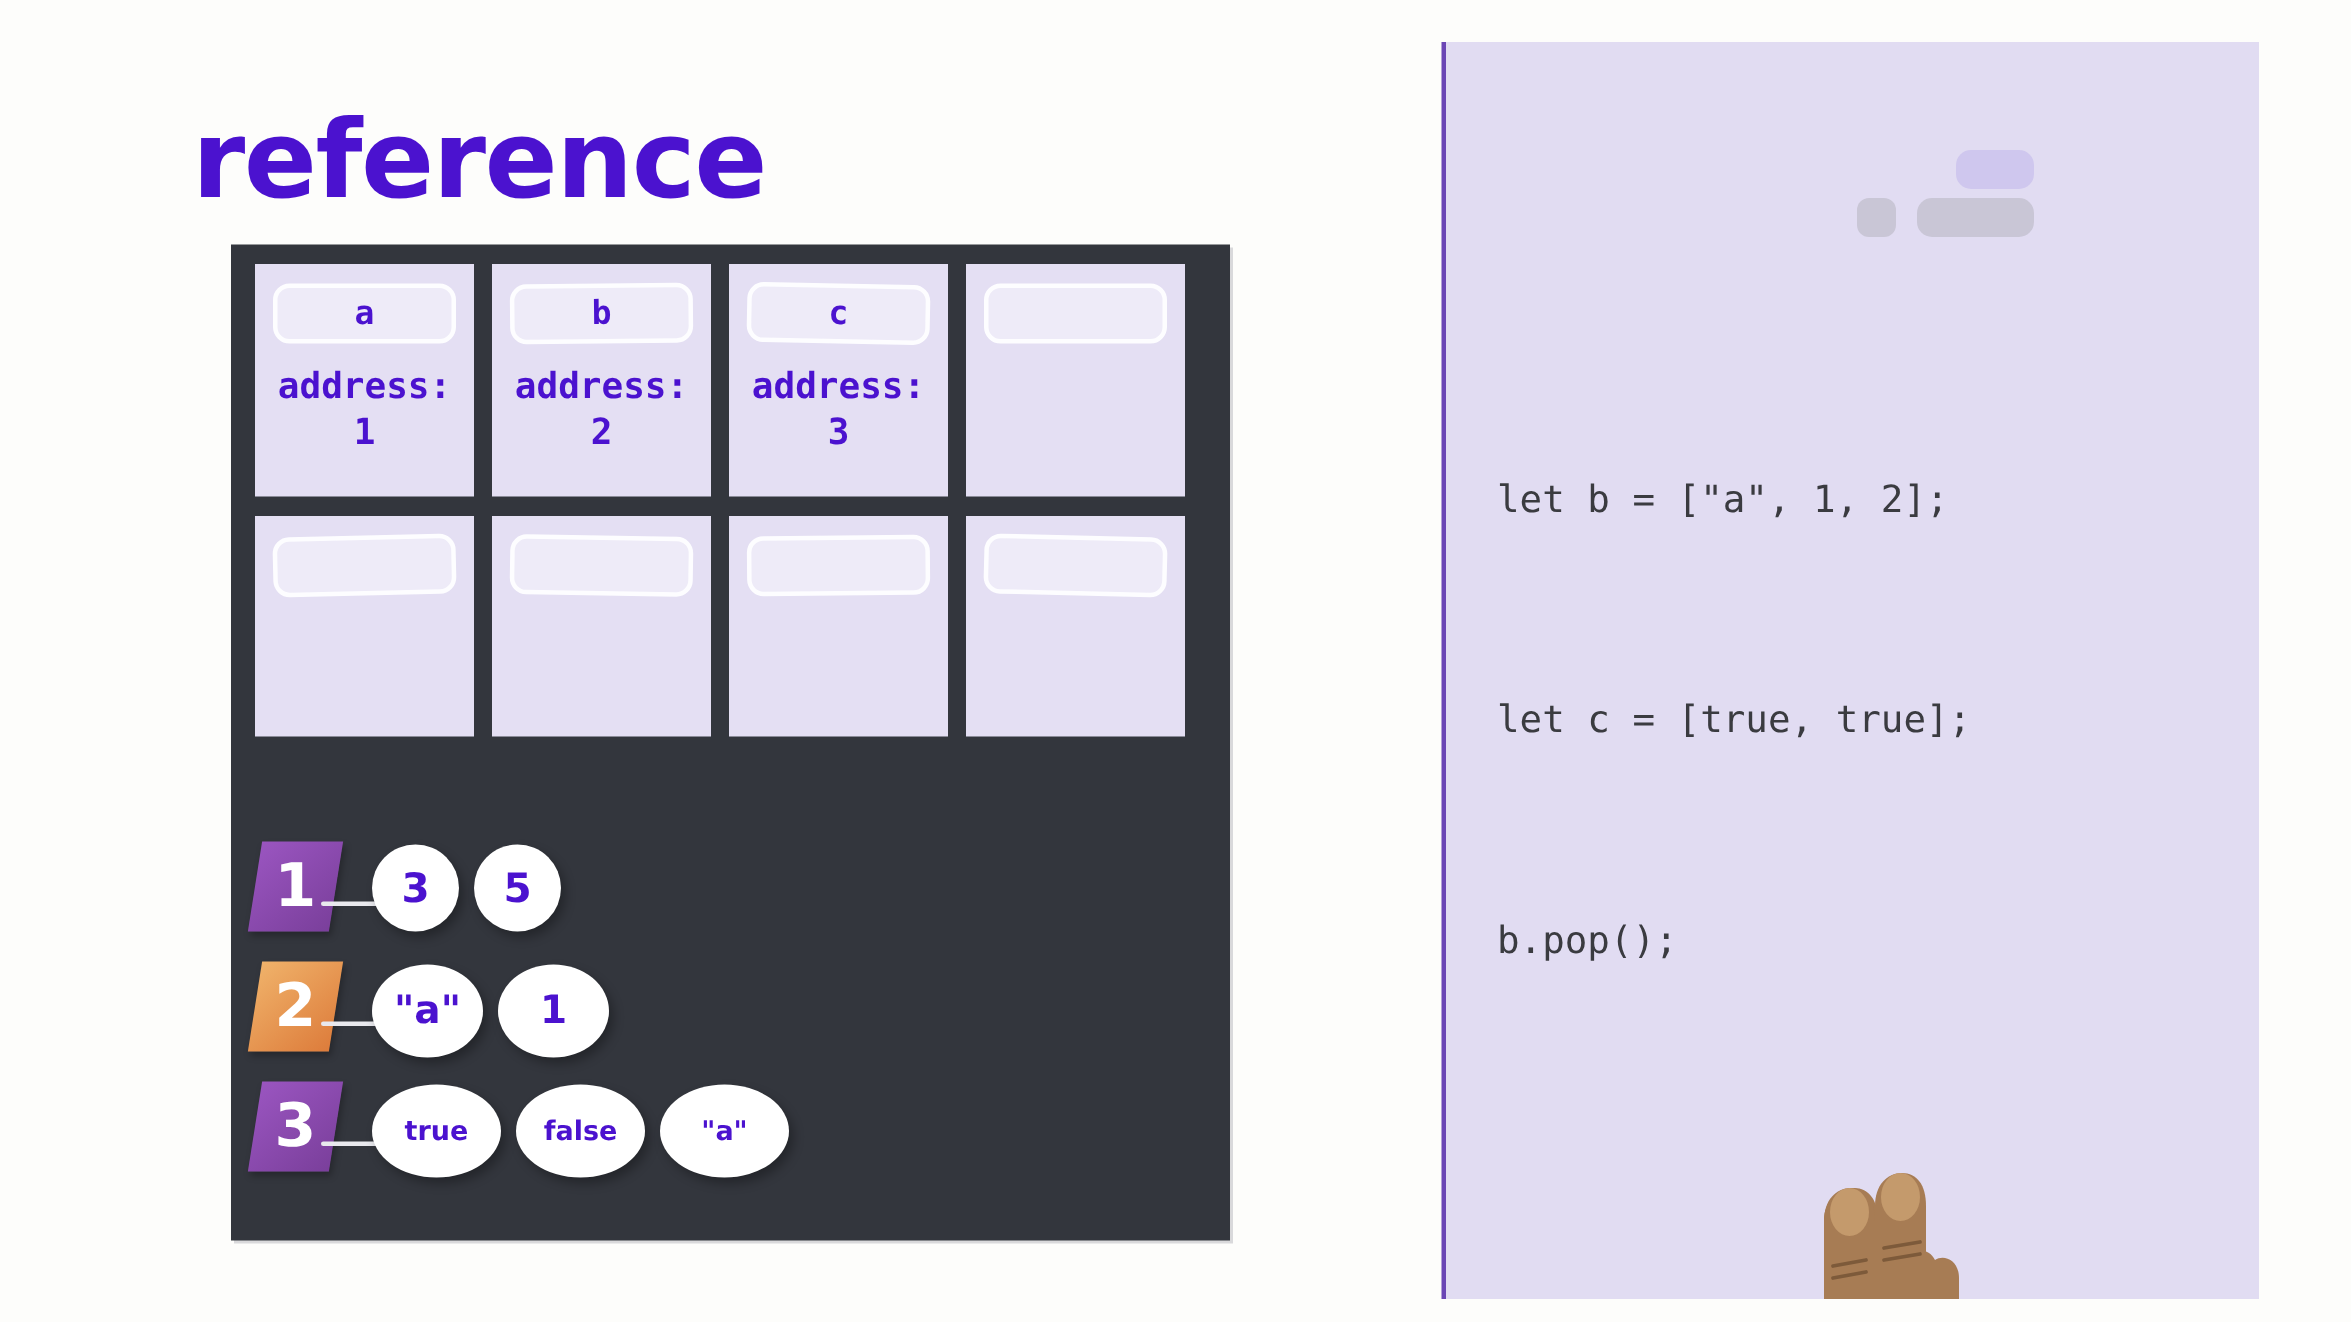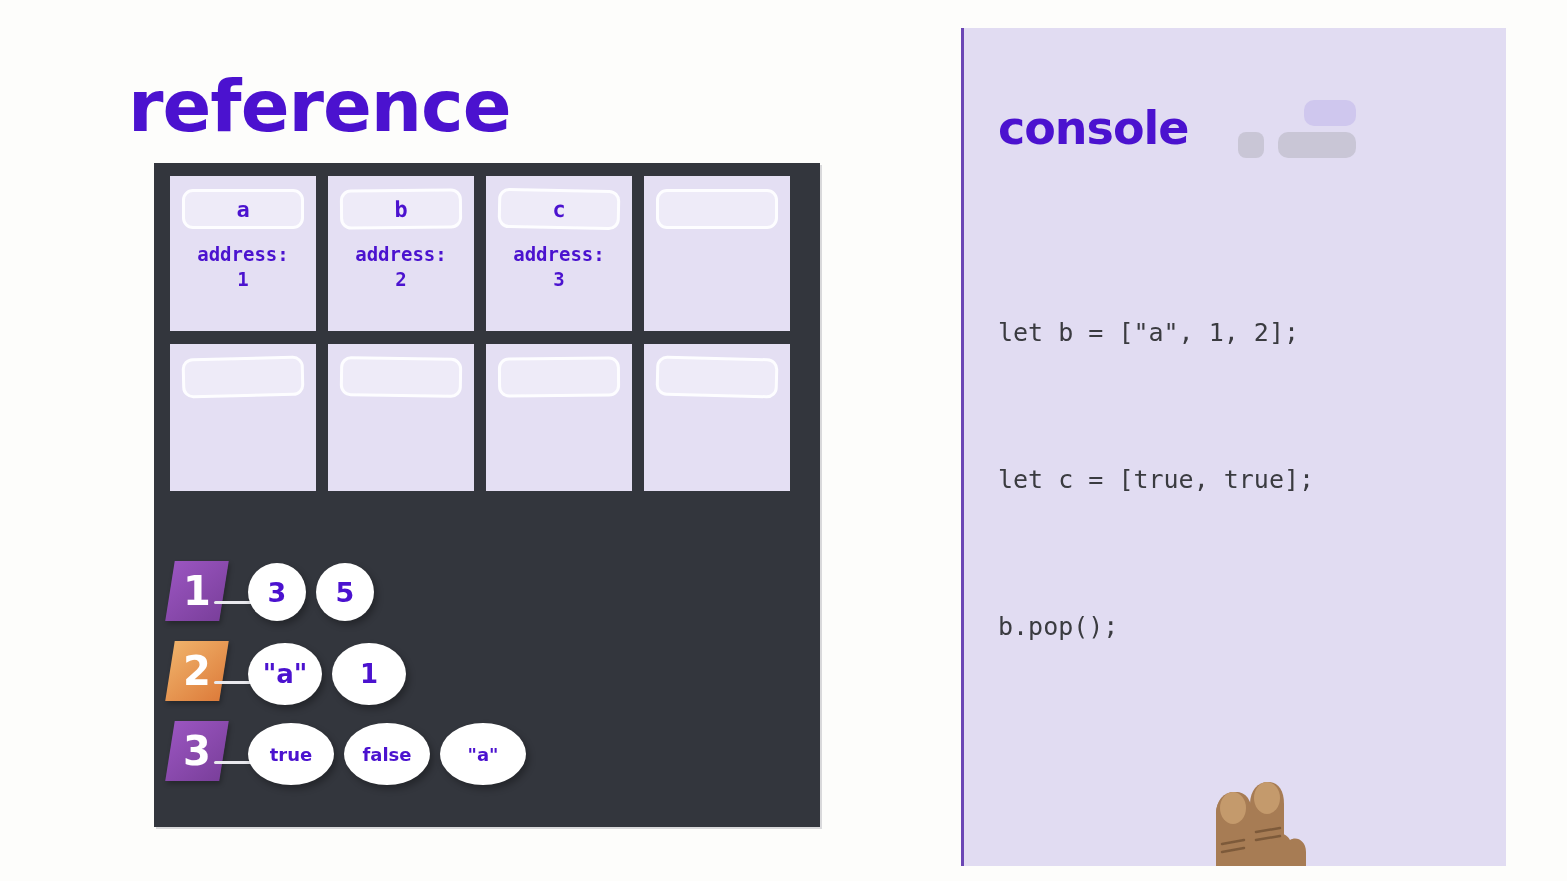--- a/index.html
+++ b/index.html
@@ -80,21 +80,21 @@
     font-size: 22px;
     color: #4b12cf;
   }
   .cell-address {
     position: absolute;
     left: 0; right: 0;
     top: 66px;
     text-align: center;
     font-family: "DejaVu Sans Mono", monospace;
     font-weight: bold;
-    font-size: 19px;
+    font-size: 24px;
     line-height: 1.3;
     color: #4b12cf;
     white-space: pre-line;
   }
 
   
   #heap-rows {
     position: absolute;
     left: 16px; top: 392px;
     width: 640px;
@@ -341,21 +341,20 @@
     </div>
   </div>
 </div>
 
 <div id="console-section">
   <div id="console-left-rule"></div>
 
   <div id="console-panel">
 
     <div id="console-header">
-      <div id="console-title">console</div>
 
       <div id="brand-logo">
         <div class="logo-dot"></div>
         <div class="logo-bar-lower"></div>
         <div class="logo-bar-upper"></div>
       </div>
     </div>
 
     <div id="console-code">
       <div>let b = ["a", 1, 2];</div>

